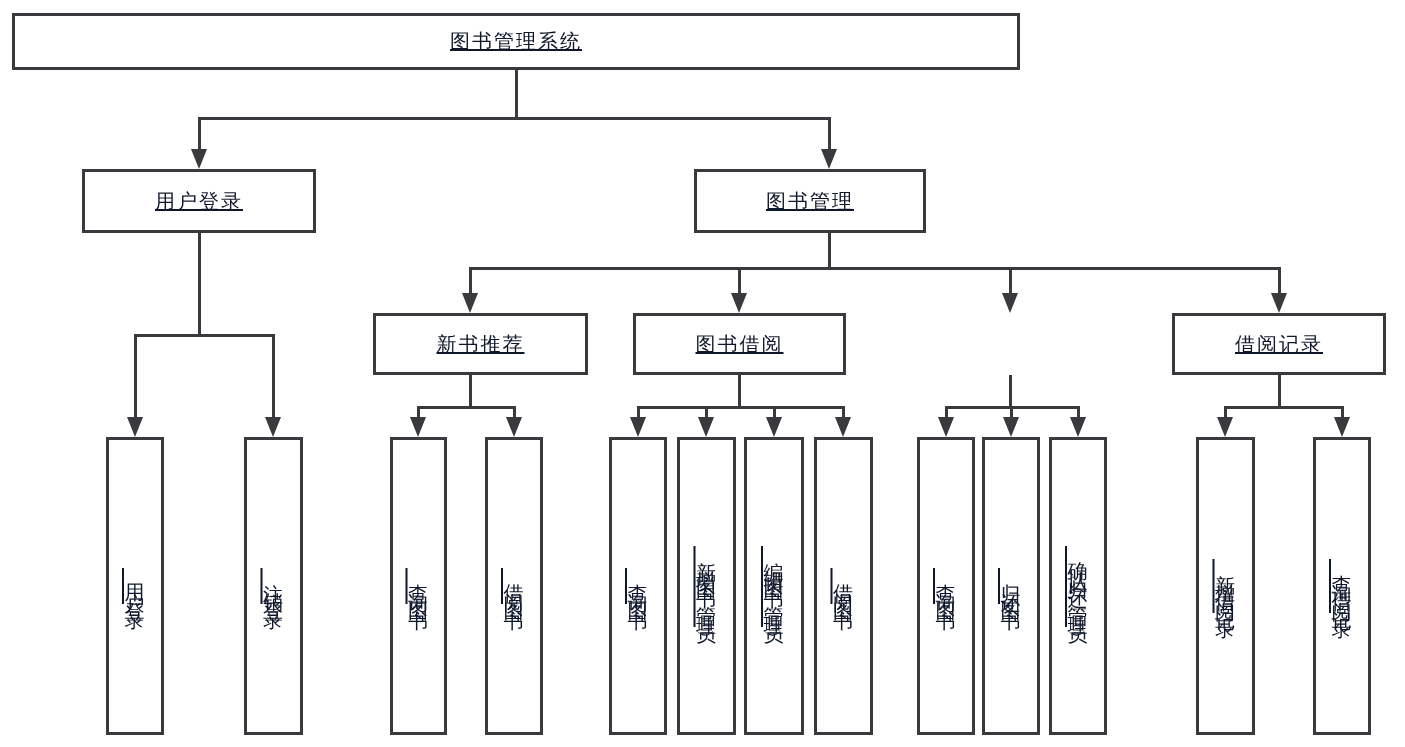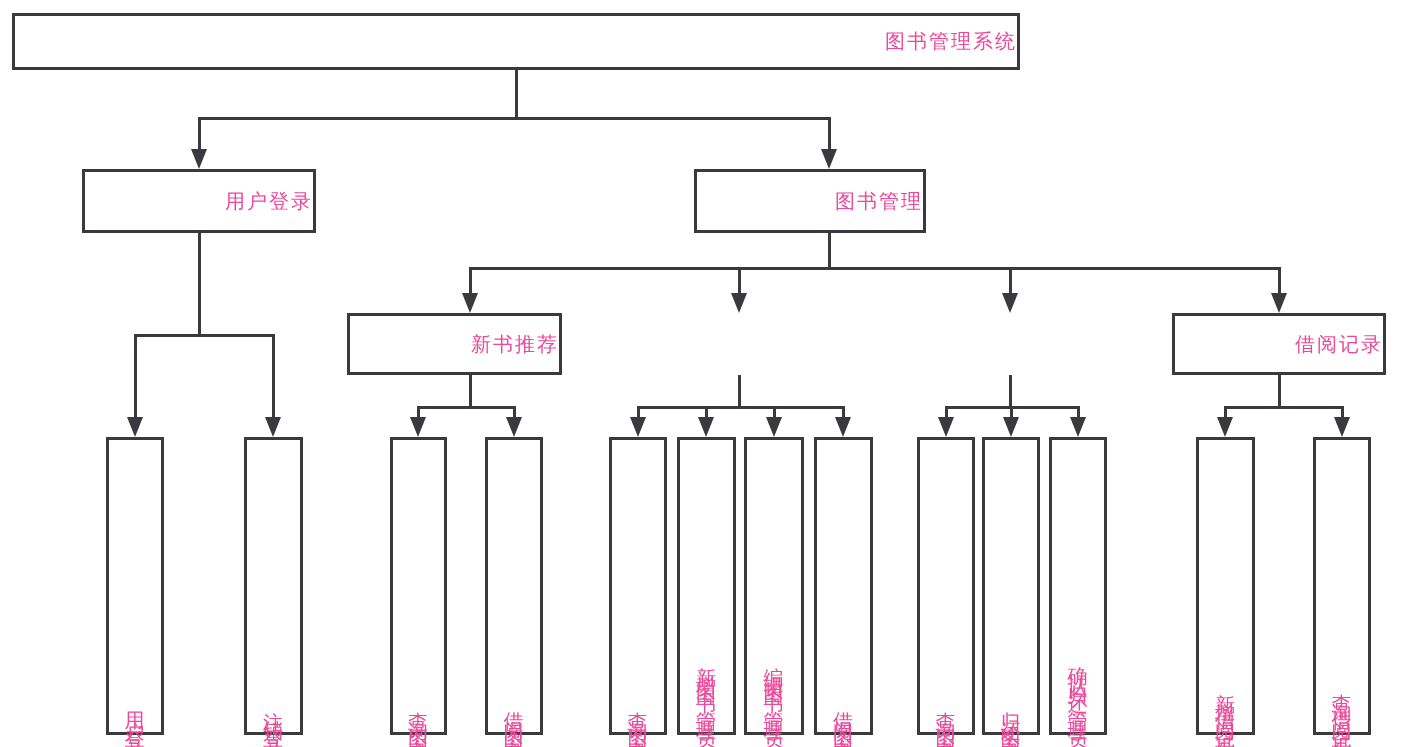--- a/index.html
+++ b/index.html
@@ -9,24 +9,25 @@
     height: 747px;
     background: #ffffff;
     font-family: "Liberation Sans", sans-serif;
     overflow: hidden;
   }
   .box {
     position: absolute;
     box-sizing: border-box;
     background: #ffffff;
     border: 3px solid #3a3a3e;
-    color: #ec4899;
+    color: #0f172a;
     display: flex;
     align-items: center;
-    justify-content: flex-end;
+    justify-content: center;
+    text-decoration: underline;
   }
   .hbox {
     font-size: 20px;
     letter-spacing: 2px;
     font-weight: 500;
   }
   .vbox {
     writing-mode: vertical-rl;
     text-orientation: mixed;
     font-size: 20px;
@@ -90,22 +91,25 @@
   <i class="line" style="left:469px; top:267px; width:811px; height:3px;"></i>
   <i class="line" style="left:469px; top:267px; width:3px; height:30px;"></i>
   <i class="arrow" style="left:462px; top:293px;"></i>
   <i class="line" style="left:738px; top:267px; width:3px; height:30px;"></i>
   <i class="arrow" style="left:731px; top:293px;"></i>
   <i class="line" style="left:1009px; top:267px; width:3px; height:30px;"></i>
   <i class="arrow" style="left:1002px; top:293px;"></i>
   <i class="line" style="left:1278px; top:267px; width:3px; height:30px;"></i>
   <i class="arrow" style="left:1271px; top:293px;"></i>
 
-  <div class="box hbox" style="left:347px; top:313px; width:215px; height:62px;">
+  <div class="box hbox" style="left:373px; top:313px; width:215px; height:62px;">
     <span>新书推荐</span>
+  </div>
+  <div class="box hbox" style="left:633px; top:313px; width:213px; height:62px;">
+    <span>图书借阅</span>
   </div>
   <div class="box hbox" style="left:1172px; top:313px; width:214px; height:62px;">
     <span>借阅记录</span>
   </div>
 
   <i class="line" style="left:469px; top:375px; width:3px; height:33px;"></i>
   <i class="line" style="left:417px; top:406px; width:99px; height:3px;"></i>
   <i class="line" style="left:417px; top:406px; width:3px; height:14px;"></i>
   <i class="arrow" style="left:410px; top:417px;"></i>
   <i class="line" style="left:513px; top:406px; width:3px; height:14px;"></i>

